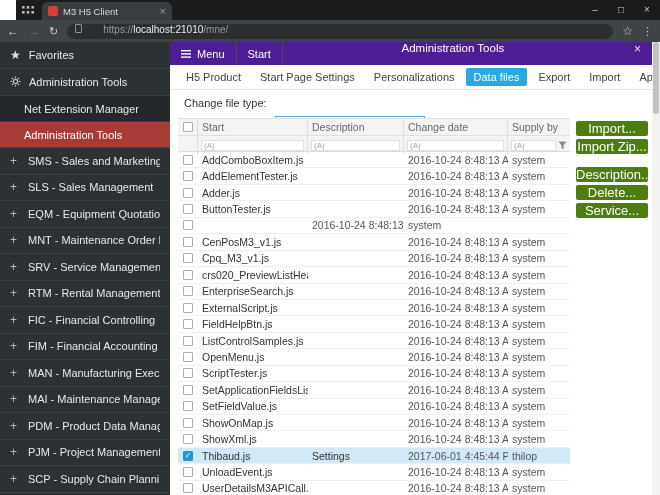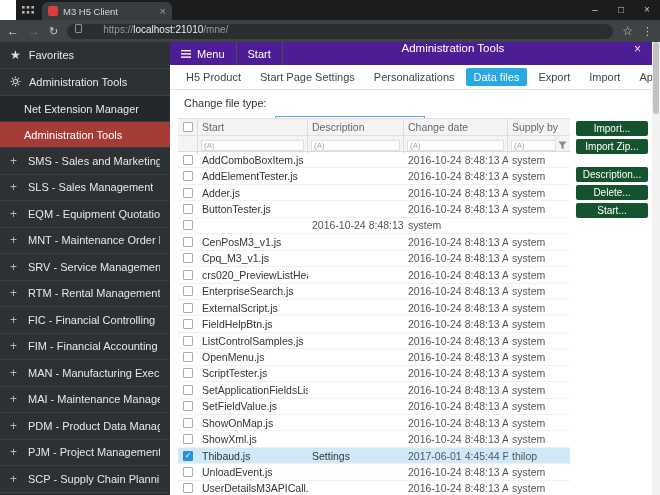--- a/index.html
+++ b/index.html
@@ -66,21 +66,21 @@
   .row { height: 16.45px; font-size: 10.5px; color: #333; border-bottom: 1px solid #f0f0f0; }
   .row.selected { background: #cfe9f8; }
   .cell { overflow: hidden; white-space: nowrap; padding-left: 4px; }
   .c-date, .c-by { color: #555; }
   .cbx { width: 10px; height: 10px; border: 1px solid #adadad; border-radius: 1px; background: #fff; margin-left: 5px; display: flex; align-items: center; justify-content: center; flex-shrink: 0; }
   .cbx .mark { display: none; color: #fff; font-size: 8px; line-height: 8px; }
   .cbx.checked { background: #2795d5; border-color: #2795d5; }
   .cbx.checked .mark { display: block; }
 
   .actions { width: 72px; flex-shrink: 0; display: flex; flex-direction: column; gap: 3px; padding-top: 3px; }
-  .abtn { height: 15px; background: #14532d; color: #fff; font-size: 10px; border: none; border-radius: 2px; line-height: 15px; text-align: center; white-space: nowrap; overflow: hidden; }
+  .abtn { height: 15px; background: #4d7c0f; color: #fff; font-size: 13px; border: none; border-radius: 2px; line-height: 15px; text-align: center; white-space: nowrap; overflow: hidden; }
   .actions .gap { height: 7px; }
 
   .pagescroll { width: 8px; background: #f2f2f2; flex-shrink: 0; position: relative; }
   .pagescroll .thumb { position: absolute; top: 0; left: 1px; width: 6px; height: 72px; background: #c2c2c2; border-radius: 3px; }
 </style>
 </head>
 <body>
 
 <div class="screen">
 
@@ -534,21 +534,21 @@
             <button class="abtn">Import...</button>
 
             <button class="abtn">Import Zip...</button>
 
           <div class="gap"></div>
 
             <button class="abtn">Description...</button>
 
             <button class="abtn">Delete...</button>
 
-            <button class="abtn">Start...</button>
+            <button class="abtn">Service...</button>
 
         </div>
 
       </div>
     </main>
 
     <div class="pagescroll">
       <div class="thumb"></div>
     </div>
 

